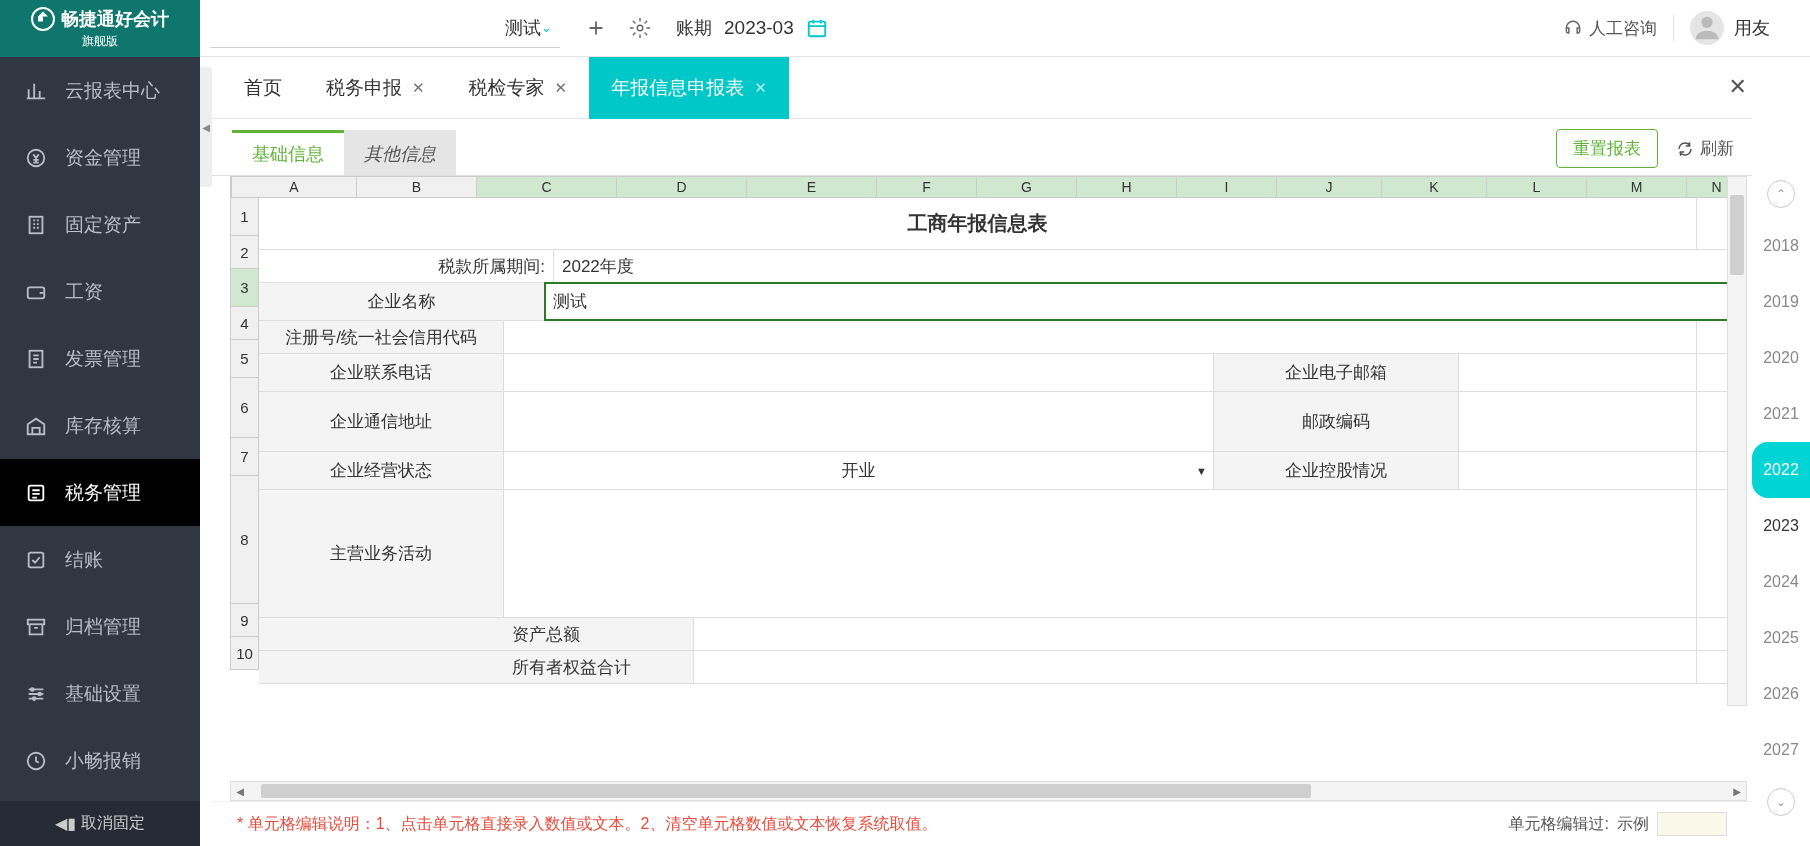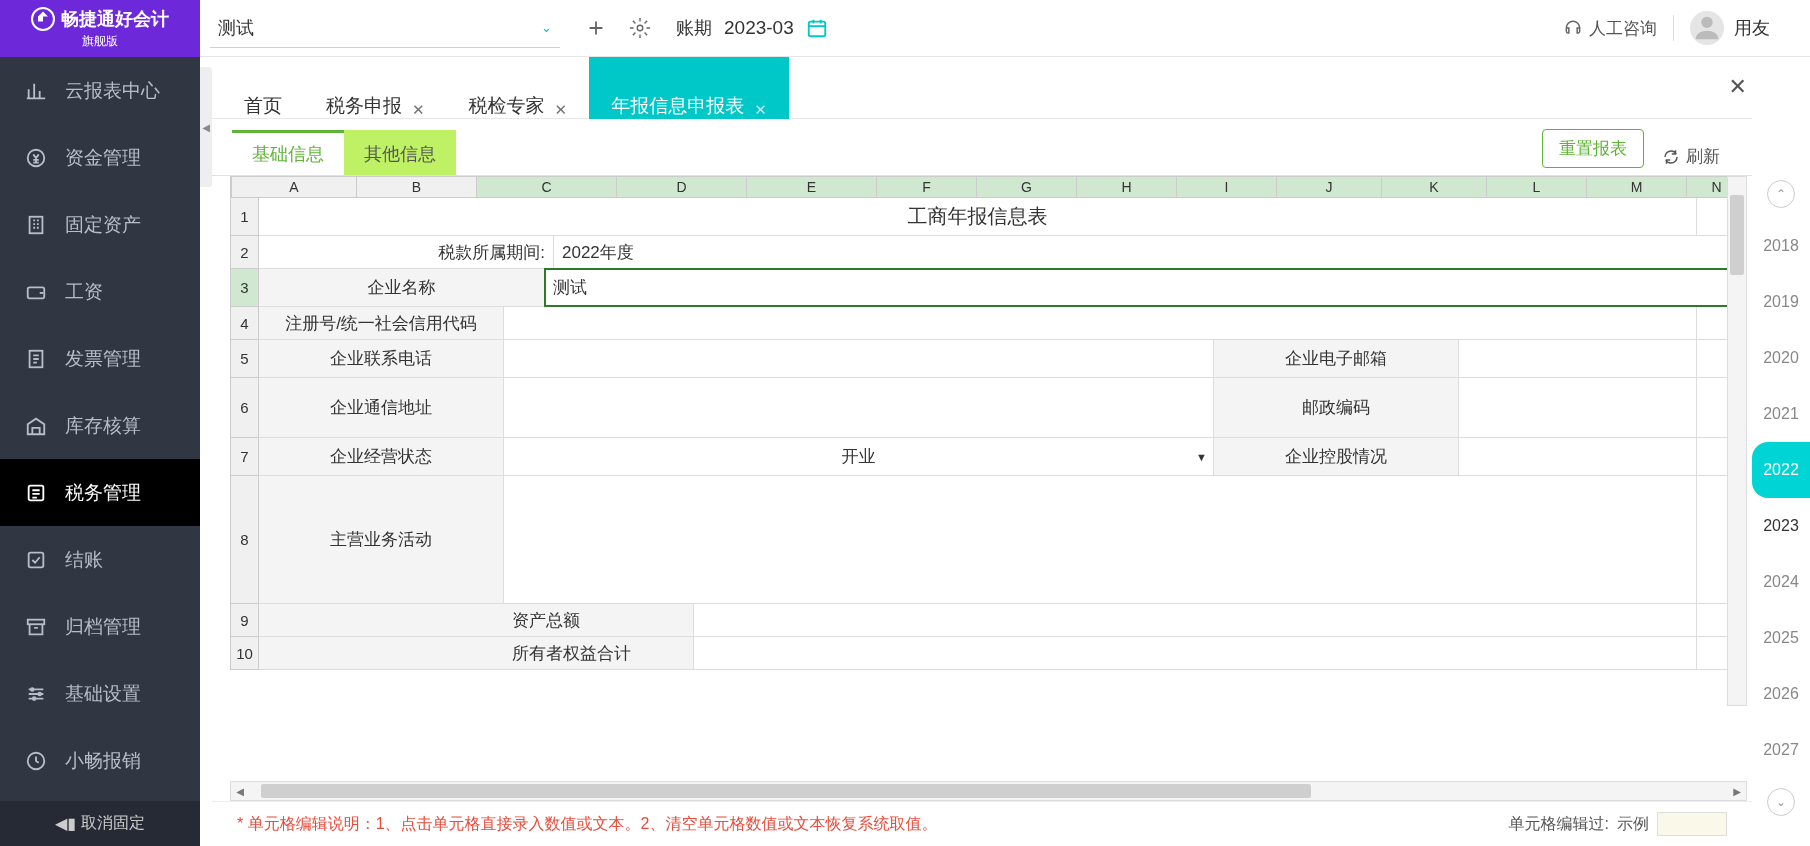--- a/index.html
+++ b/index.html
@@ -1,19 +1,19 @@
 <!DOCTYPE html>
 <html><head>
   <meta charset="utf-8">
   <style>
     * { box-sizing: border-box; margin: 0; padding: 0; font-family: "Microsoft YaHei", Arial, sans-serif; }
     body { background: #fff; overflow: hidden; width: 1810px; height: 846px; position: relative; }
     
     
-    .top-header { height: 57px; background: #6d28d9; display: flex; align-items: center; position: relative; }
+    .top-header { height: 57px; background: #0f766e; display: flex; align-items: center; position: relative; text-align: right; }
     .logo-area { width: 200px; height: 57px; display: flex; flex-direction: column; justify-content: center; align-items: center; color: #fff; }
     .logo-main { display: flex; align-items: center; gap: 6px; font-size: 18px; font-weight: bold; }
     .logo-icon { width: 24px; height: 24px; border: 2px solid #fff; border-radius: 50%; display: flex; align-items: center; justify-content: center; font-size: 14px; }
     .logo-sub { font-size: 12px; margin-top: 2px; }
     .header-white { flex: 1; height: 57px; background: #fff; display: flex; align-items: center; padding: 0 10px; border-bottom: 1px solid #e5e5e5; }
     .company-select { display: flex; align-items: center; width: 350px; height: 40px; border-bottom: 1px solid #d0d0d0; padding: 0 8px; cursor: pointer; }
     .company-name { flex: 1; color: #333; font-size: 18px; }
     .chevron-down { color: #00c8c8; font-size: 13px; }
     .header-icons { display: flex; align-items: center; gap: 22px; margin-left: 25px; }
     .header-icon { width: 22px; height: 22px; color: #666; cursor: pointer; display: flex; align-items: center; justify-content: center; }
@@ -41,30 +41,30 @@
     .strip-collapse { position: absolute; left: -20px; top: 15px; width: 20px; height: 40px; background: #eee; border-radius: 5px 0 0 5px; display: flex; align-items: center; justify-content: center; cursor: pointer; font-size: 12px; color: #999; }
     .strip-up { width: 28px; height: 28px; border: 1px solid #ccc; border-radius: 50%; display: flex; align-items: center; justify-content: center; cursor: pointer; color: #999; margin-bottom: 10px; font-size: 12px; }
     .year-item { height: 56px; width: 58px; display: flex; align-items: center; justify-content: center; font-size: 16px; color: #888; cursor: pointer; }
     .year-item.active { background: #00d4d4; color: #fff; border-radius: 16px 0 0 16px; }
     .year-item.current { color: #333; font-weight: 500; }
     .strip-down { width: 28px; height: 28px; border: 1px solid #ccc; border-radius: 50%; display:flex; align-items:center; justify-content:center; cursor:pointer; color:#999; font-size:12px; margin-top:10px; }
     
     
     .main { position: absolute; left: 212px; top: 57px; right: 58px; bottom: 0; background: #fff; display: flex; flex-direction: column; }
     .tabs-row { height: 62px; display: flex; align-items: center; border-bottom: 1px solid #e8e8e8; padding: 0 10px; position: relative; }
-    .tab { padding: 0 22px; height: 62px; display: flex; align-items: flex-end; gap: 10px; font-size: 19px; color: #333; cursor: pointer; }
+    .tab { padding: 0 22px; height: 62px; display: flex; align-items: center; gap: 10px; font-size: 19px; color: #333; cursor: pointer; }
     .tab.active { background: #00c8c8; color: #fff; }
     .tab-close { font-size: 15px; color: inherit; cursor: pointer; opacity: .7; }
     .tabs-close-all { position: absolute; right: 5px; top: 17px; font-size: 22px; color: #555; cursor: pointer; }
     
     .subtabs-row { height: 57px; display: flex; align-items: flex-end; border-bottom: 1px solid #e0e0e0; padding: 0 20px; position: relative; }
     .subtab { padding: 0 20px; height: 45px; display: flex; align-items: center; font-size: 18px; color: #555; cursor: pointer; border-top: 3px solid transparent; }
     .subtab.active { color: #5fb336; border-top-color: #5fb336; background: #fff; }
-    .subtab.inactive { background: #bef264; }
-    .toolbar-right { position: absolute; right: 32px; top: 10px; display: flex; align-items: flex-end; gap: 18px; }
+    .subtab.inactive { background: #e5e5e5; font-style: italic; }
+    .toolbar-right { position: absolute; right: 18px; top: 10px; display: flex; align-items: center; gap: 18px; }
     .btn-outline { padding: 7px 16px; border: 1px solid #5fb336; color: #5fb336; border-radius: 4px; font-size: 17px; cursor: pointer; background: #fff; }
     .btn-refresh { display: flex; align-items: center; gap: 6px; color: #555; font-size: 17px; cursor: pointer; }
     
     
     .sheet-wrap { flex: 1; position: relative; margin: 0 5px 0 18px; overflow: hidden; }
     .sheet-inner { display: flex; height: 550px; }
     .sheet-scroll-v { position: absolute; right: 0; top: 0; width: 20px; height: 530px; background: #f4f4f4; border: 1px solid #ddd; }
     .sheet-thumb-v { position: absolute; top: 18px; left: 2px; right: 2px; height: 80px; background: #cfcfcf; border-radius: 2px; }
     .sheet-scroll-h { position: absolute; left: 0; right: 0; bottom: 0; height: 20px; background: #f4f4f4; border: 1px solid #ddd; display:flex; align-items:center; }
     .sheet-thumb-h { position:absolute; left: 30px; height: 14px; top: 2px; width: 1050px; background: #cfcfcf; border-radius:2px;}
@@ -357,21 +357,21 @@
           <div class="row-head" style="height: 33px;">4</div>
           <div class="row-head" style="height: 38px;">5</div>
           <div class="row-head" style="height: 60px;">6</div>
           <div class="row-head" style="height: 38px;">7</div>
           <div class="row-head" style="height: 128px;">8</div>
           <div class="row-head" style="height: 33px;">9</div>
           <div class="row-head" style="height: 33px;">10</div>
         </div>
       <div class="grid-body">
 
-        <div class="grid-row" style="height:38px;">
+        <div class="grid-row" style="height:52px;font-weight:bold;">
           <div class="cell title" style="width:1438px;">工商年报信息表</div>
         </div>
 
         <div class="grid-row" style="height:33px;">
           <div class="cell" style="width:295px;justify-content:flex-end;">税款所属期间:</div>
           <div class="cell" style="width:1193px;">2022年度</div>
         </div>
 
         <div class="grid-row" style="height:38px;">
           <div class="cell label" style="width:286px;">企业名称</div>

